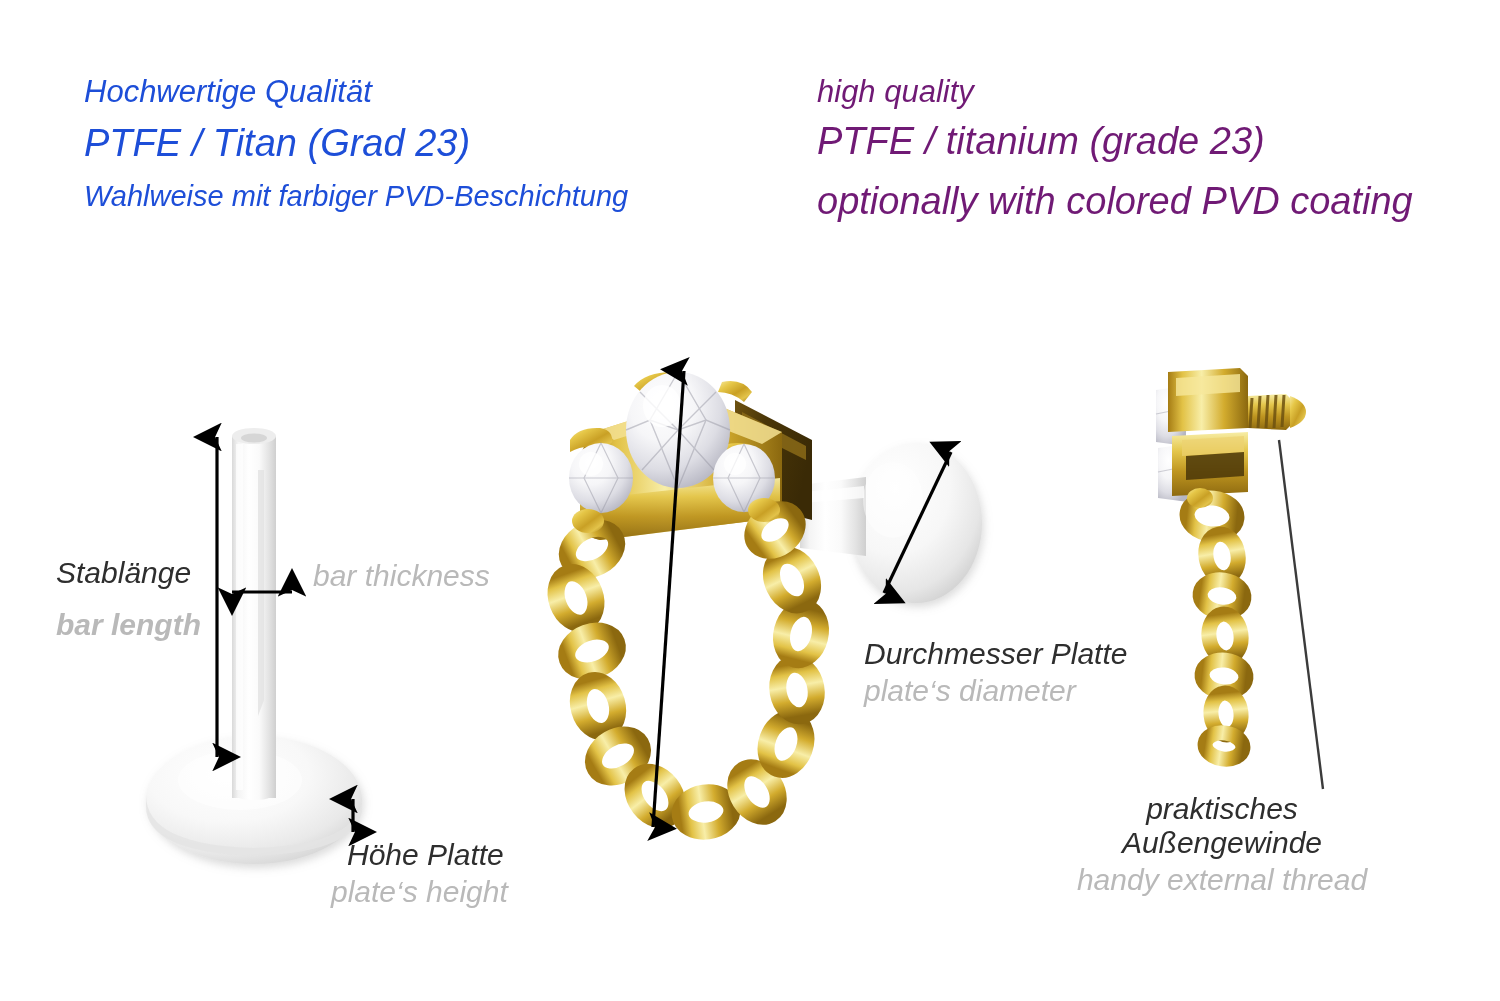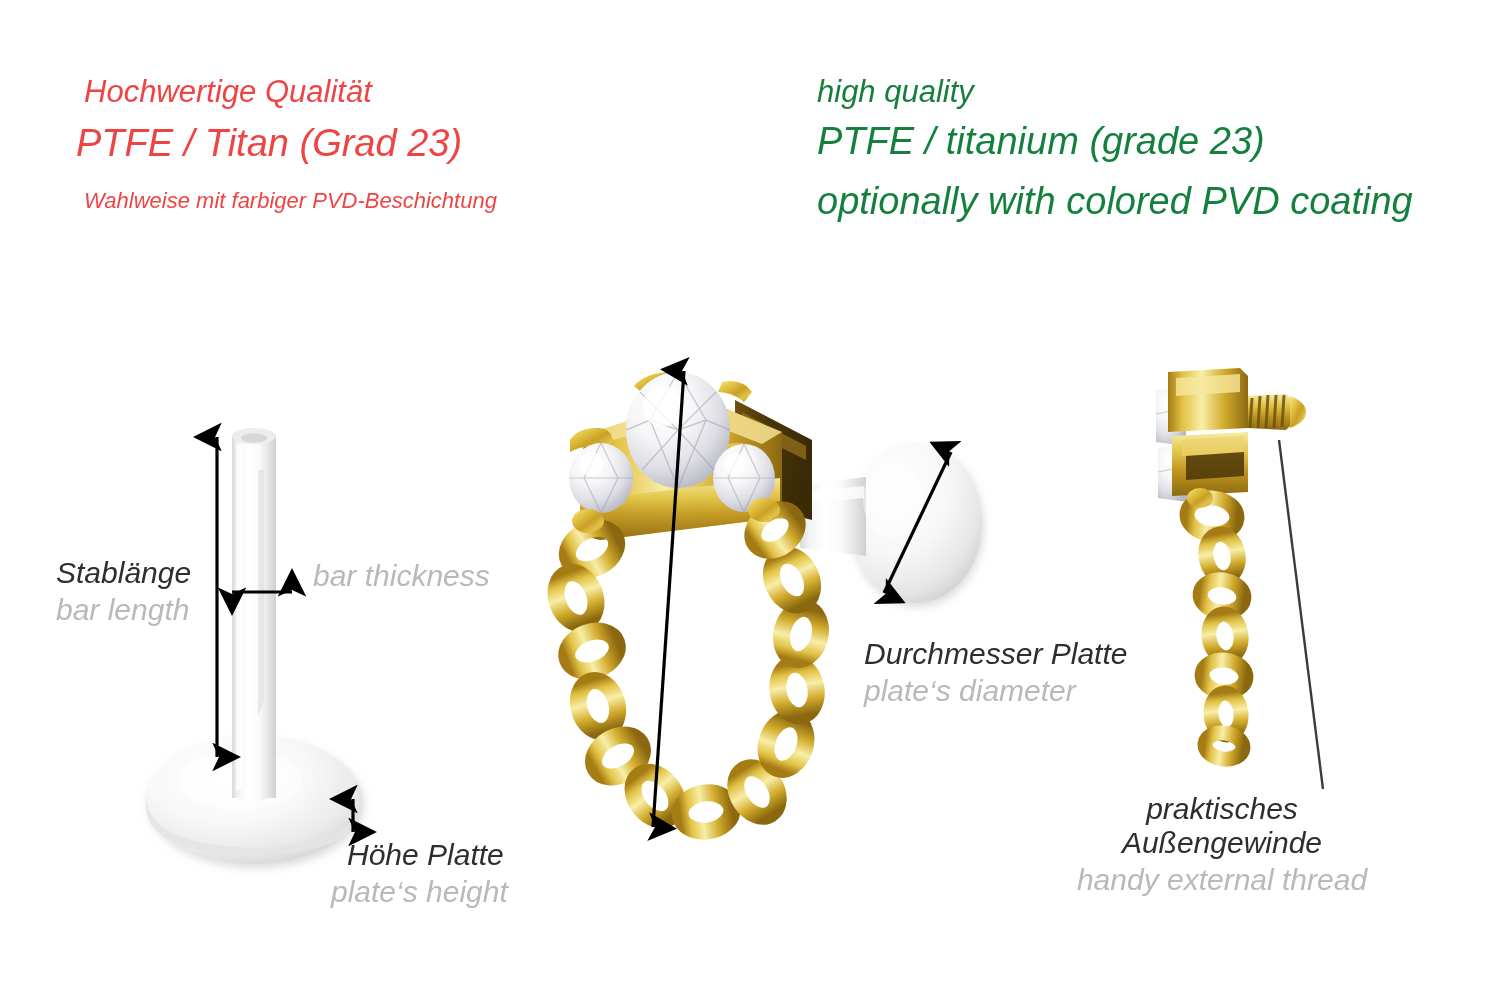--- a/index.html
+++ b/index.html
@@ -11,40 +11,40 @@
     overflow:hidden;
   }
   #stage {
     position:relative;
     width:1500px; height:1001px;
     background:#ffffff;
   }
 
   
   .hdr { position:absolute; font-style:italic; white-space:nowrap; }
-  .hdr-de { color:#ef4444; }
-  .hdr-en { color:#15803d;text-align:center; }
+  .hdr-de { color:#1d4ed8; }
+  .hdr-en { color:#701a75;text-align:center; }
 
   #hdr-de-1 { left:84px;  top:74px;  font-size:31px; }
-  #hdr-de-2 { left:76px;  top:122px; font-size:38px; }
-  #hdr-de-3 { left:84px;  top:188px; font-size:22px; }
+  #hdr-de-2 { left:84px;  top:122px; font-size:38px; }
+  #hdr-de-3 { left:84px;  top:180px; font-size:29px; }
   #hdr-en-1 { left:817px; top:74px;  font-size:31px; }
   #hdr-en-2 { left:817px; top:120px; font-size:38px; }
   #hdr-en-3 { left:817px; top:180px; font-size:38px; }
 
   
   .lbl { position:absolute; font-style:italic; white-space:nowrap; }
   .lbl .de { display:block; color:#2e2e2e; }
   .lbl .en { display:block; color:#b9b9b9; }
 
   #lbl-disc      { left:438px;  top:368px; font-size:30px; text-align:left; }
   #lbl-disc .en  { margin-left:14px; margin-top:2px; }
 
   #lbl-barlen    { left:56px;   top:556px; font-size:30px; }
-  #lbl-barlen .en{ margin-top:3px; }
+  #lbl-barlen .en{ margin-top:18px;font-weight:bold; }
 
   #lbl-barthick  { left:313px;  top:556px; font-size:30px; }
   #lbl-barthick .en{ margin-top:3px; }
 
   #lbl-diam      { left:864px;  top:637px; font-size:30px; }
   #lbl-diam .en  { margin-top:3px; }
 
   #lbl-height    { left:347px;  top:838px; font-size:30px; }
   #lbl-height .en{ margin-left:-16px; margin-top:3px; }
 

